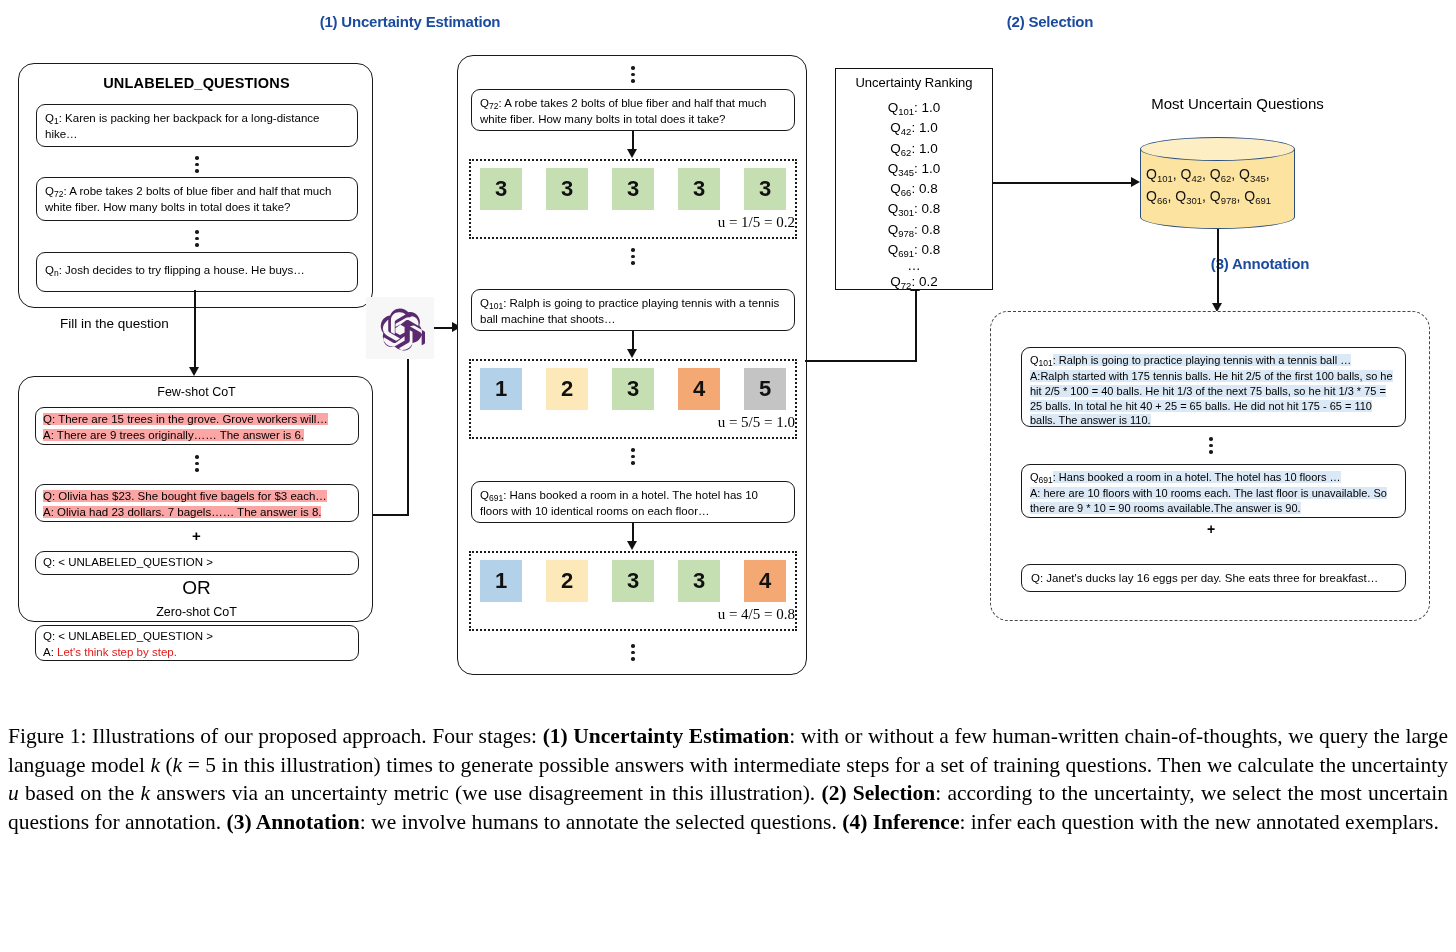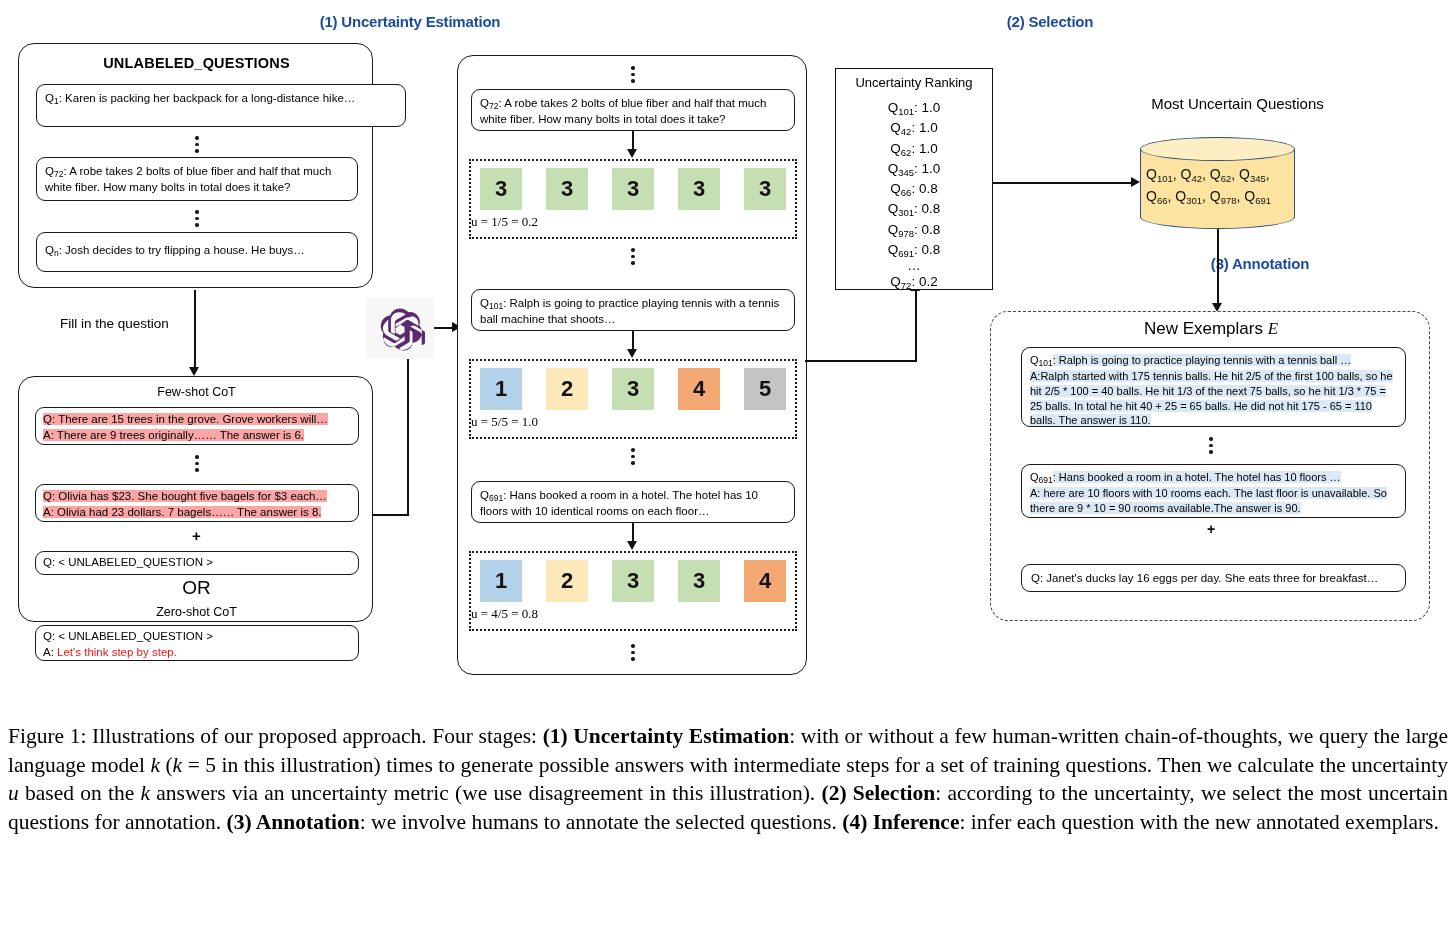--- a/index.html
+++ b/index.html
@@ -37,21 +37,21 @@
   .label{font-size:12.5px;text-align:center;}
   .plus{font-size:15px;text-align:center;font-weight:bold;}
   .or{font-size:19px;text-align:center;}
 
   
   .chiprow{display:flex;justify-content:space-between;align-items:center;}
   .chip{
     width:42px;height:42px;display:flex;align-items:center;justify-content:center;
     font-size:22px;font-weight:bold;color:#111;
   }
-  .ueq{text-align:left;font-size:13px;font-family:"Liberation Serif",serif;margin-top:4px;}
+  .ueq{text-align:right;font-size:15px;font-family:"Liberation Serif",serif;margin-top:4px;}
 
   
   .hl-green{background:#fca5a5;}
   .hl-blue{background:#dbe8f5;}
   .red{color:#e01b1b;}
 
   
   .rankbox{border:1.8px solid #111;background:#fff;box-sizing:border-box;}
   .rank-title{font-size:13px;text-align:center;margin:6px 0 8px;}
   .rank-list{font-size:13.5px;text-align:center;line-height:1.45;}
@@ -104,24 +104,24 @@
 </head>
 <body>
 
 <div class="stage">
 
   <div class="abs stage-title" style="left:285px;top:13px;width:250px;">(1) Uncertainty Estimation</div>
   <div class="abs stage-title" style="left:955px;top:13px;width:190px;">(2) Selection</div>
   <div class="abs stage-title" style="left:1150px;top:255px;width:220px;">(3) Annotation</div>
   <div class="abs stage-title" style="left:1100px;top:602px;width:230px;">(4) Inference</div>
 
-  <div class="abs panel" style="left:18px;top:43px;width:355px;height:245px;text-decoration:underline;">
+  <div class="abs panel" style="left:18px;top:63px;width:355px;height:245px;text-decoration:underline;">
     <div class="abs" style="left:0;top:11px;width:355px;text-align:center;font-size:14.5px;font-weight:bold;letter-spacing:0.2px;">UNLABELED_QUESTIONS</div>
 
-    <div class="abs qbox" style="left:17px;top:40px;width:370px;height:43px;">
+    <div class="abs qbox" style="left:17px;top:40px;width:322px;height:43px;">
       <span>Q<span class="sub">1</span></span><span>: Karen is packing her backpack for a long-distance hike…</span>
     </div>
 
     <div class="abs vdots" style="left:176px;top:92px;">
       <i></i>
         <i></i>
         <i></i>
     </div>
 
     <div class="abs qbox" style="left:17px;top:113px;width:322px;height:44px;">
@@ -301,23 +301,20 @@
       <div>Q<span class="sub">101</span>, Q<span class="sub">42</span>, Q<span class="sub">62</span>, Q<span class="sub">345</span>,</div>
       <div>Q<span class="sub">66</span>, Q<span class="sub">301</span>, Q<span class="sub">978</span>, Q<span class="sub">691</span></div>
     </div>
   </div>
 
   <div class="line-v" style="left:1217px;top:229px;height:76px;"></div>
   <div class="arrow-down" style="left:1212px;top:303px;"></div>
 
   <div class="abs dashpanel" style="left:990px;top:311px;width:440px;height:310px;">
 
-    <div class="abs" style="left:0;top:7px;width:440px;text-align:center;font-size:17px;">
-      <span>New Exemplars </span><i style="font-family:'Liberation Serif',serif;">E</i>
-    </div>
 
     <div class="abs qbox" style="left:30px;top:35px;width:385px;height:80px;padding:5px 8px;line-height:1.33;font-size:11px;">
       <span>Q<span class="sub">101</span><span class="hl-blue">: Ralph is going to practice playing tennis with a tennis ball …</span></span><br>
       <span class="hl-blue">A:Ralph started with 175 tennis balls. He hit 2/5 of the first 100 balls, so he hit 2/5 * 100 = 40 balls. He hit 1/3 of the next 75 balls, so he hit 1/3 * 75 = 25 balls. In total he hit 40 + 25 = 65 balls. He did not hit 175 - 65 = 110 balls. The answer is 110.</span>
     </div>
 
     <div class="abs vdots" style="left:218px;top:125px;">
       <i></i>
         <i></i>
         <i></i>

